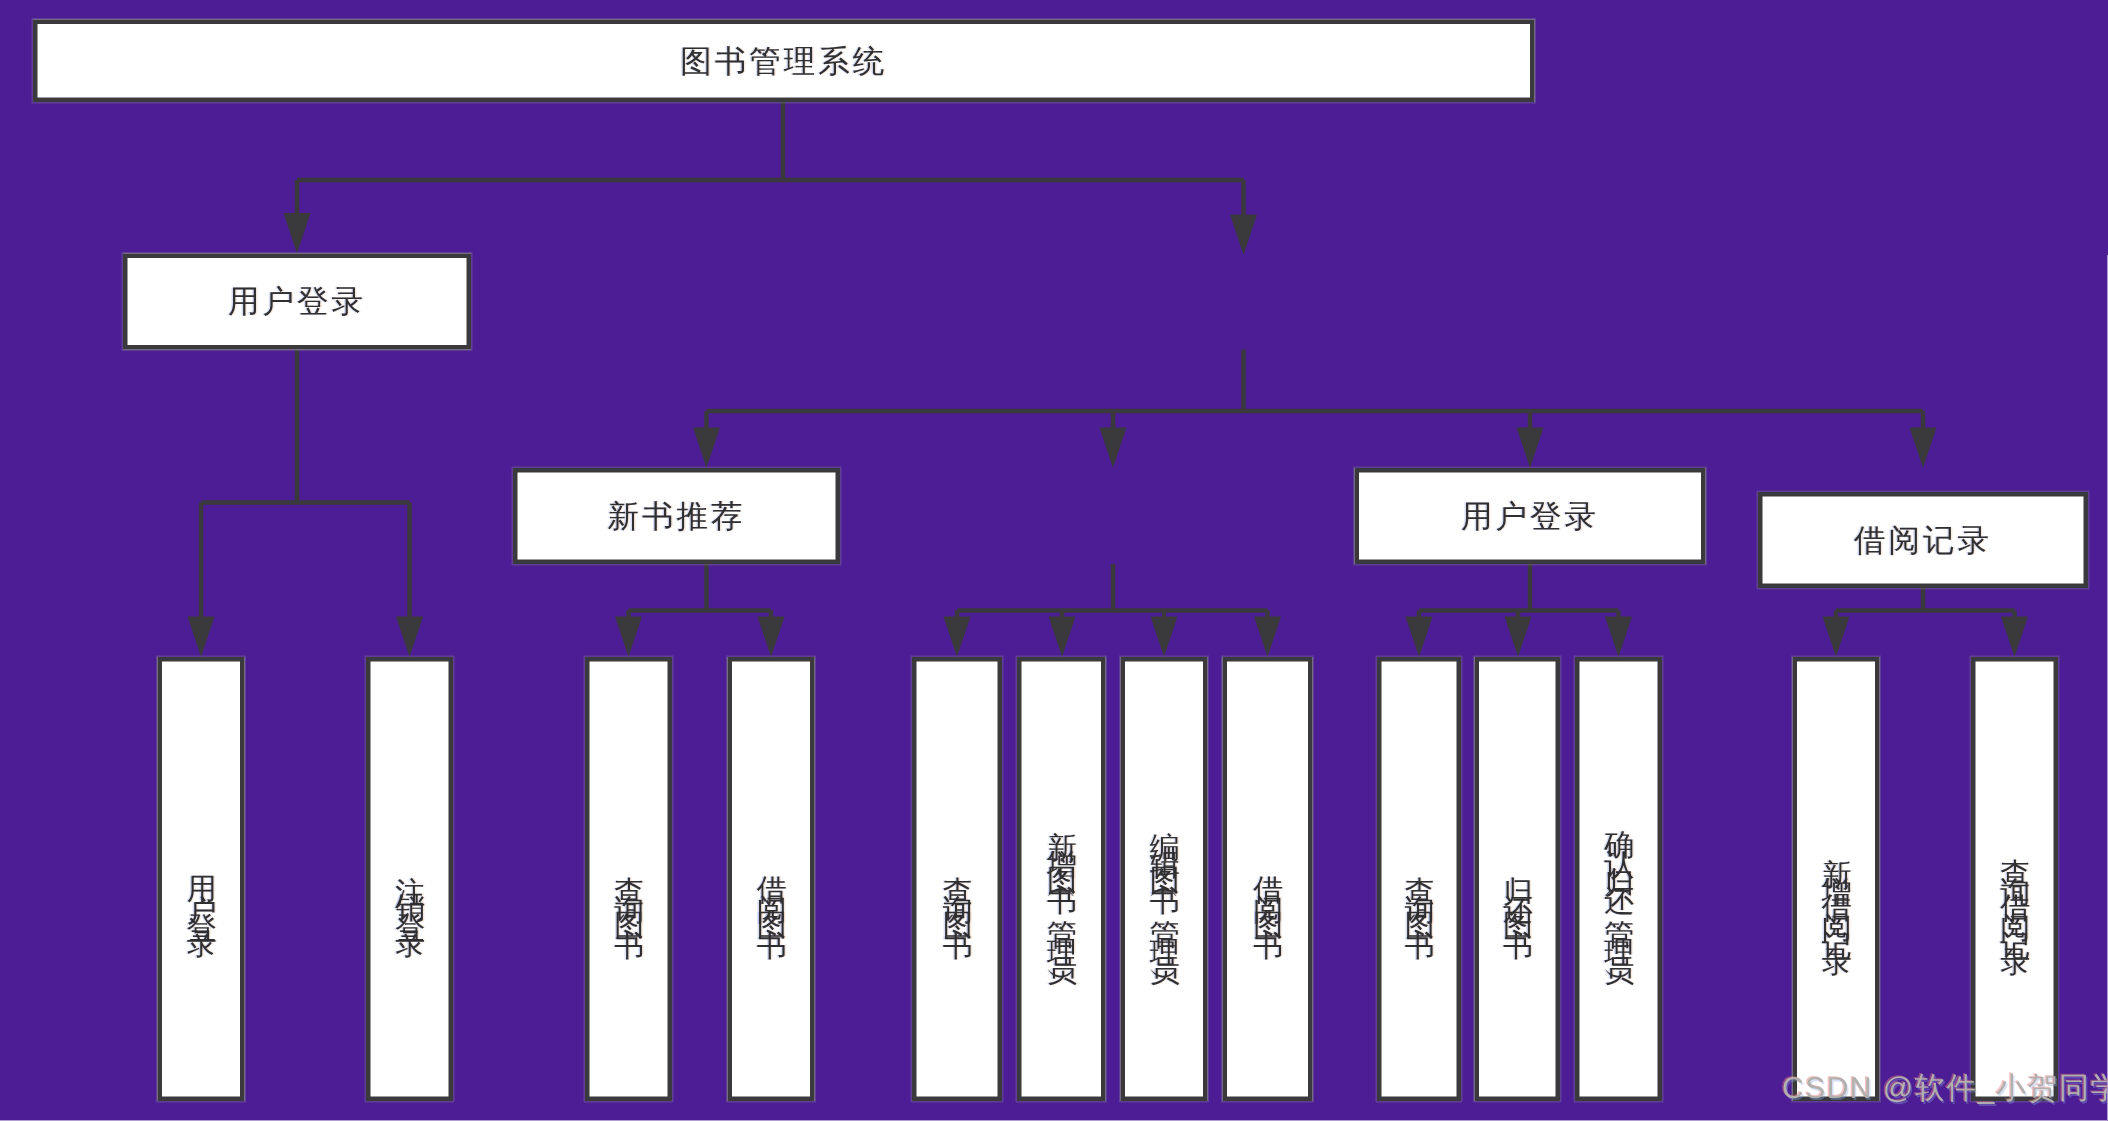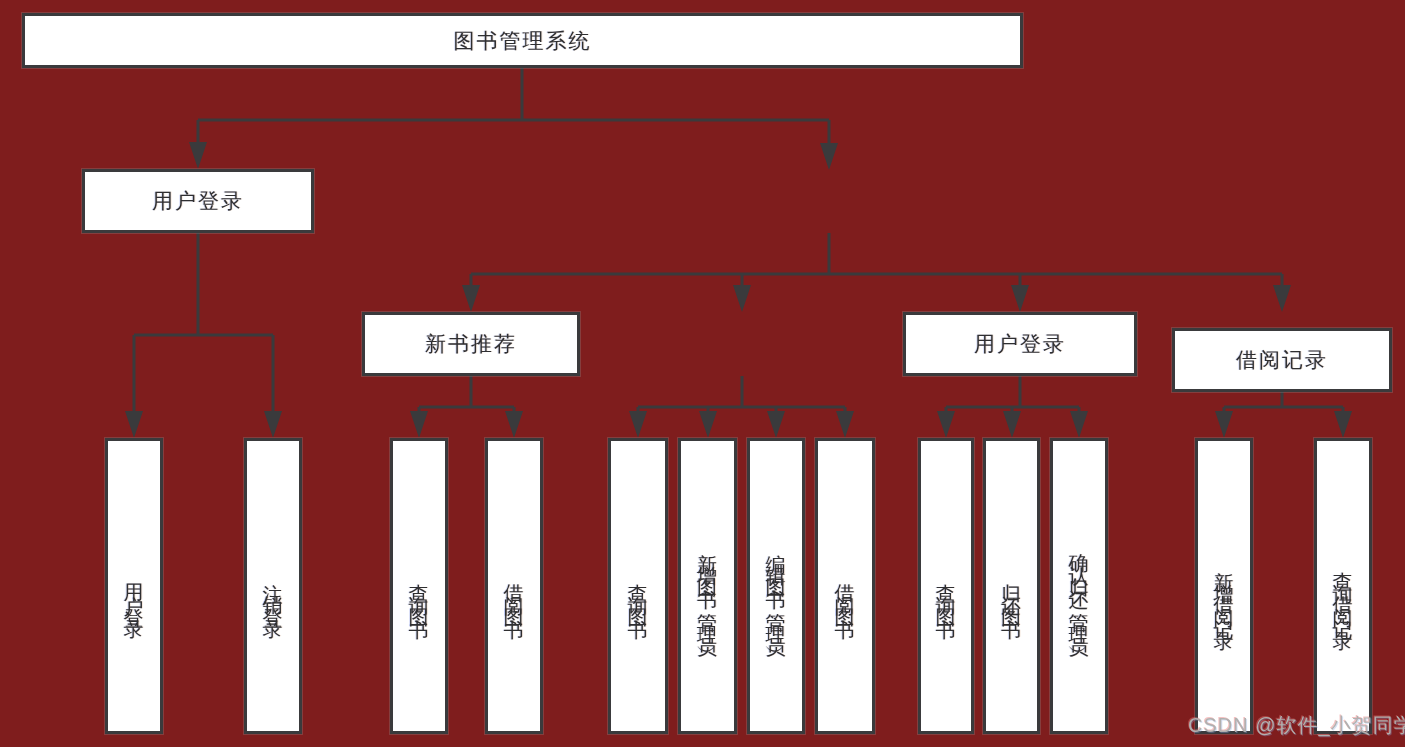--- a/index.html
+++ b/index.html
@@ -1,17 +1,17 @@
 <!DOCTYPE html>
 <html><head>
 <meta charset="utf-8">
 <style>
   html,body{margin:0;padding:0;background:#ffffff;}
   .canvas{
-    position:relative;width:1405px;height:747px;background:#7f1d1d;overflow:hidden;
+    position:relative;width:1405px;height:747px;background:#4c1d95;overflow:hidden;
     font-family:"Liberation Sans","DejaVu Sans",sans-serif;
   }
   svg.connectors{position:absolute;left:0;top:0;z-index:1;}
   .box{
     position:absolute;background:#ffffff;border:3px solid #3a3a3c;box-sizing:border-box;
     display:flex;align-items:center;justify-content:center;z-index:2;
     box-shadow:0 0 0 1px rgba(150,150,150,.28);
   }
   .lbl{
     color:#2f2f31;font-size:21px;letter-spacing:2px;white-space:nowrap;
@@ -114,21 +114,21 @@
   </svg>
 
   <div class="box h" style="left:22px;top:13px;width:1001px;height:55px">
     <span class="lbl">图书管理系统</span>
   </div>
 
   <div class="box h" style="left:82px;top:169px;width:232px;height:64px">
     <span class="lbl">用户登录</span>
   </div>
 
-  <div class="box h" style="left:362px;top:312px;width:218px;height:64px">
+  <div class="box h" style="left:342px;top:312px;width:218px;height:64px">
     <span class="lbl">新书推荐</span>
   </div>
   <div class="box h" style="left:903px;top:312px;width:234px;height:64px">
     <span class="lbl">用户登录</span>
   </div>
   <div class="box h" style="left:1172px;top:328px;width:220px;height:64px">
     <span class="lbl">借阅记录</span>
   </div>
 
   <div class="box v" style="left:105px;top:438px;width:58px;height:296px">

